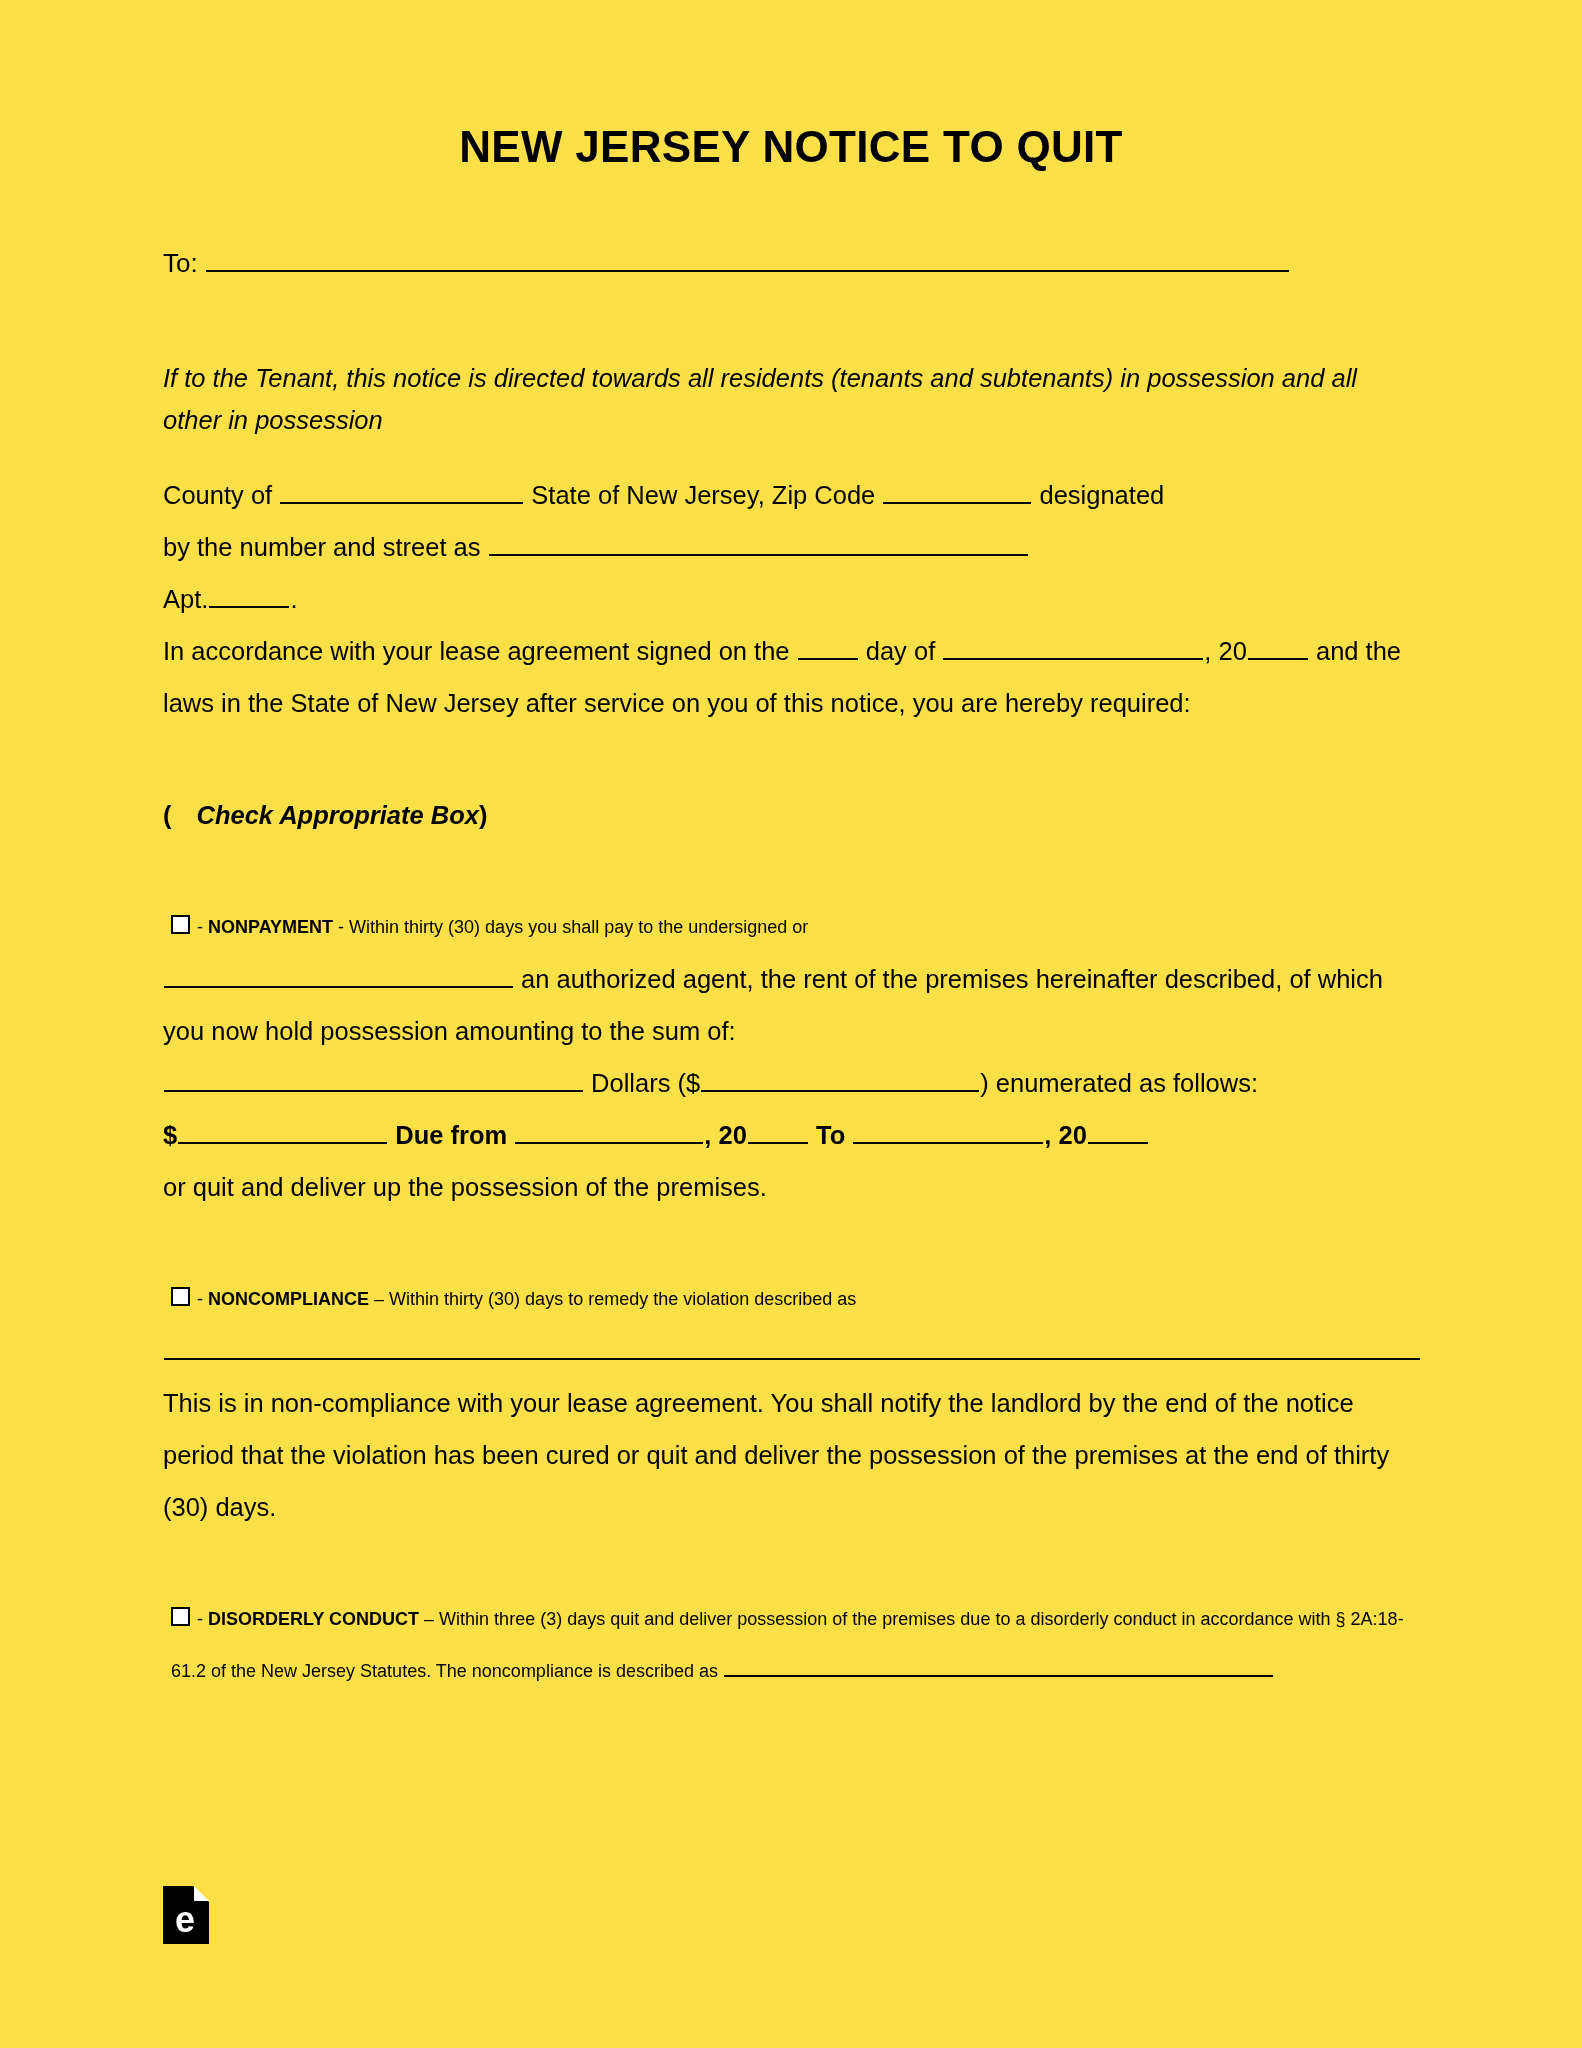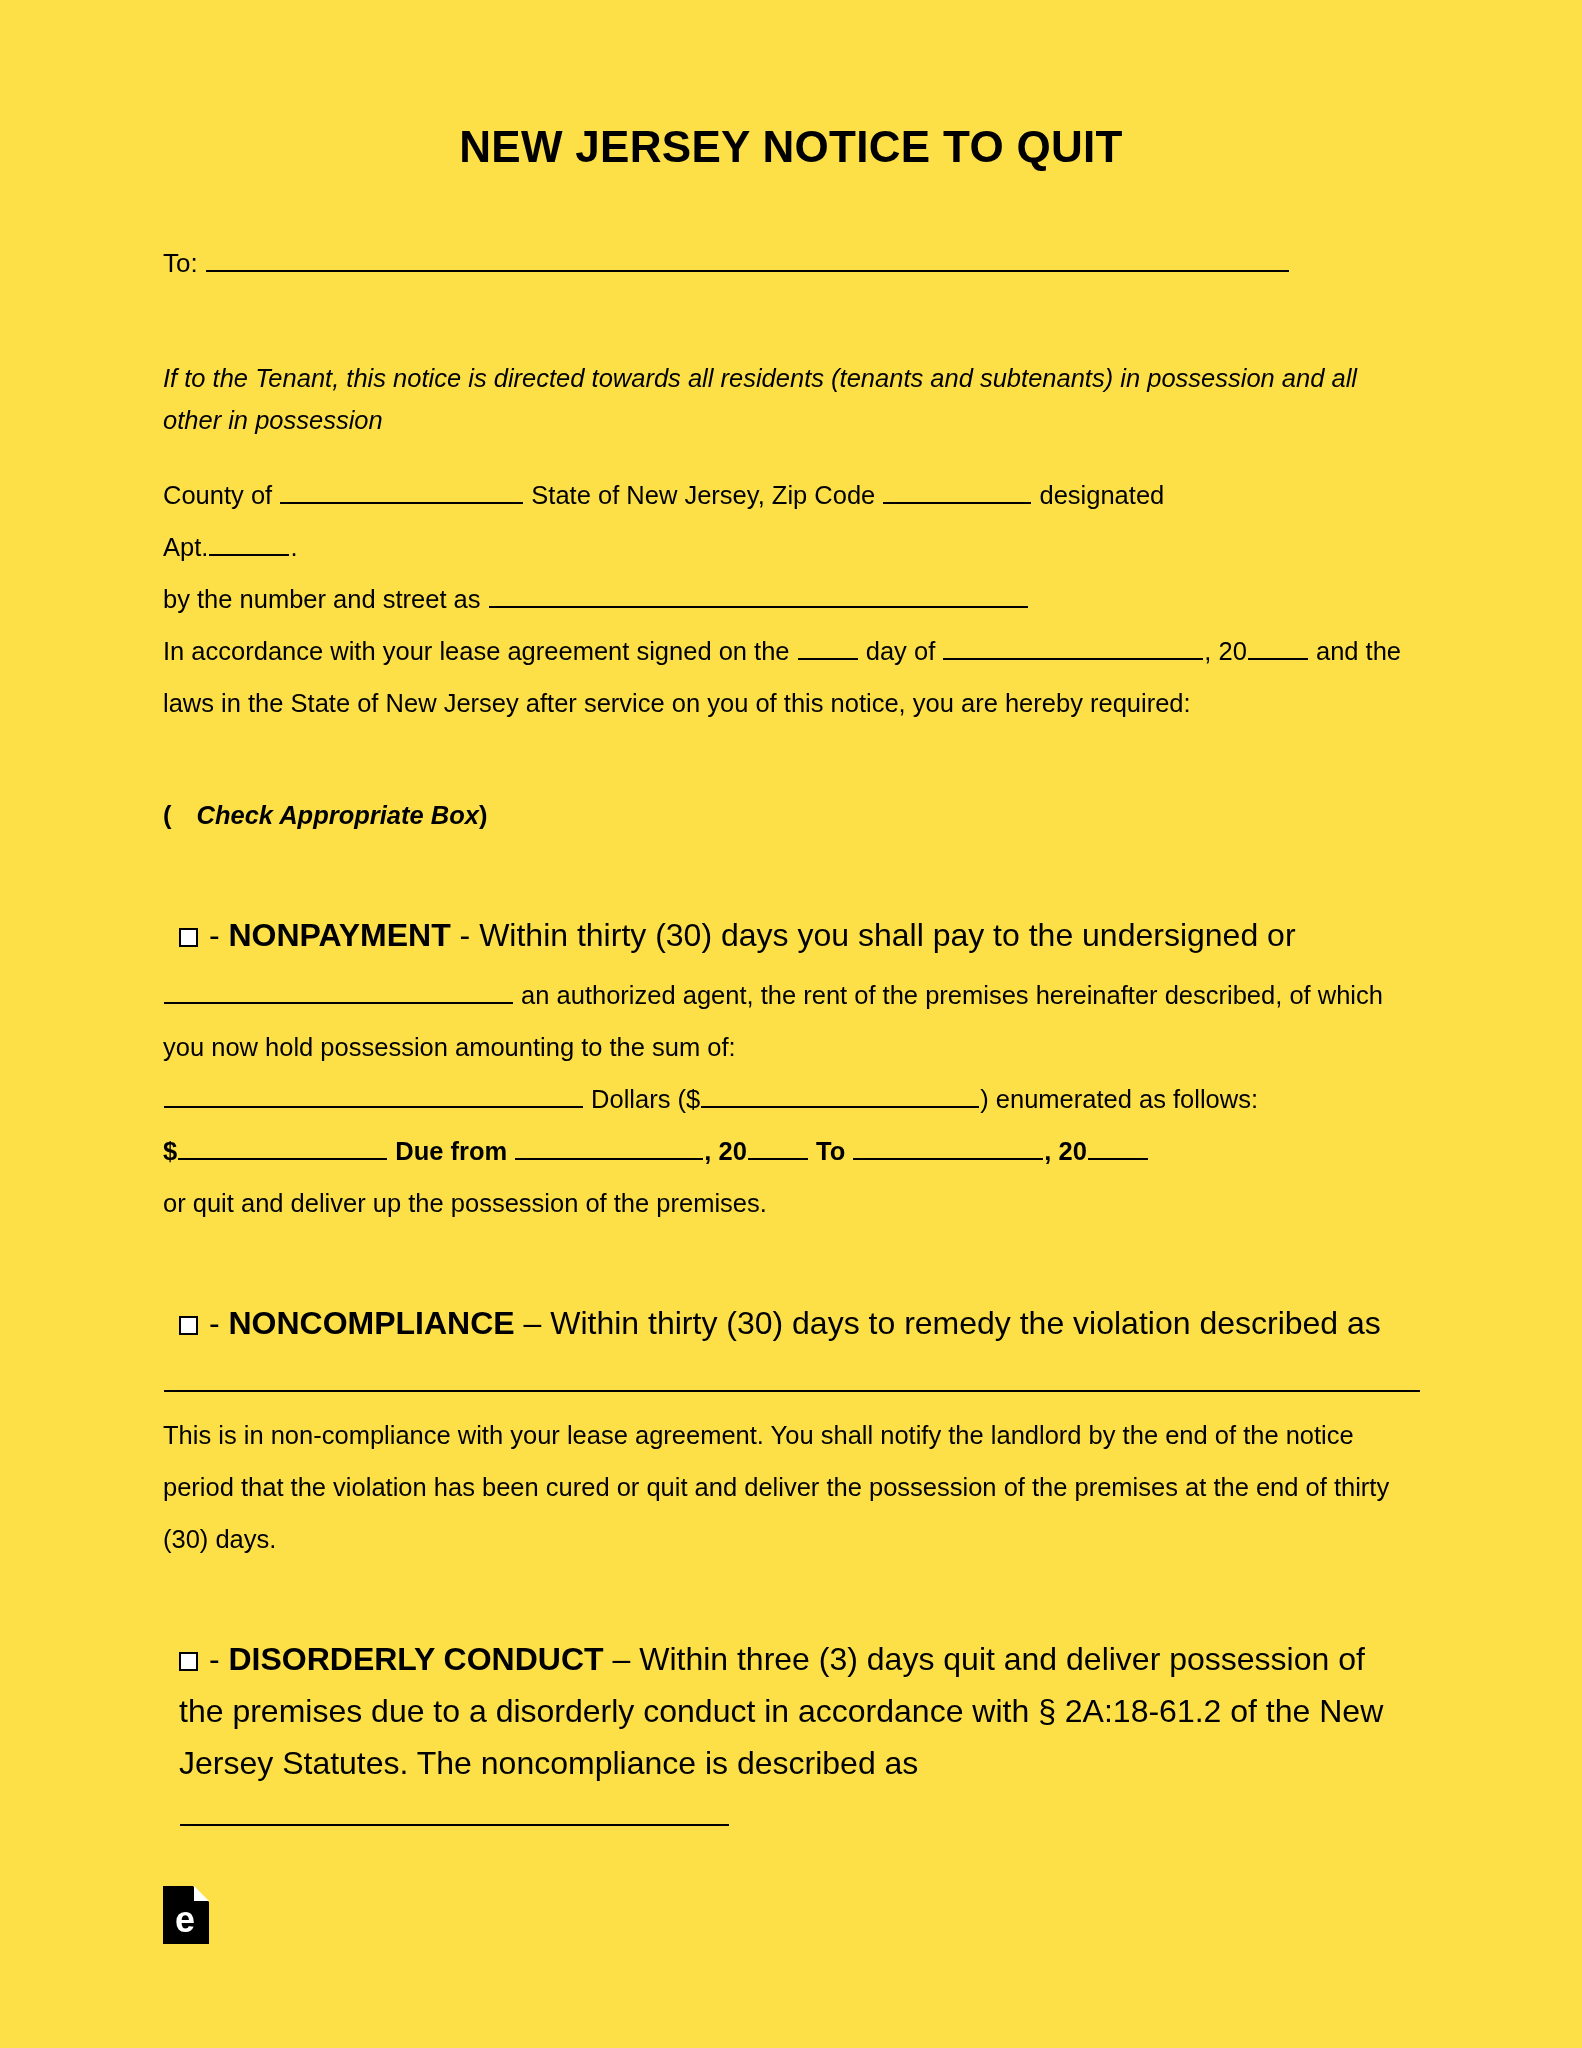--- a/index.html
+++ b/index.html
@@ -90,23 +90,23 @@
     font-size: 26px;
     line-height: 40px;
     white-space: nowrap;
   }
 
   .gap-sm { height: 28px; }
   .gap-md { height: 42px; }
   .gap-lg { height: 60px; }
 
   .checkrow {
-    font-size: 32px;
+    font-size: 18px;
     line-height: 52px;
-    margin: 8px;
+    margin: 0;
     padding-left: 8px;
   }
   .cbox {
     display: inline-block;
     width: 19px;
     height: 19px;
     border: 2px solid #000;
     vertical-align: -1px;
     margin-right: 2px;
     background: #fff;
@@ -145,26 +145,26 @@
 
     <p class="p">
       <span>County of</span>
       <span class="blank w-county"></span>
       <span>State of New Jersey, Zip Code</span>
       <span class="blank w-zip"></span>
       <span>designated</span>
     </p>
 
     <p class="p">
-      <span>Apt.</span><span class="blank w-apt"></span><span>.</span>
-    </p>
-
-    <p class="p">
       <span>by the number and street as</span>
       <span class="blank w-street"></span>
+    </p>
+
+    <p class="p">
+      <span>Apt.</span><span class="blank w-apt"></span><span>.</span>
     </p>
 
     <p class="p">
       <span>In accordance with your lease agreement signed on the</span>
       <span class="blank w-day"></span>
       <span>day of</span>
       <span class="blank w-month"></span><span>, 20</span><span class="blank w-yr"></span>
       <span>and the laws in the State of New Jersey after service on you of this notice, you are hereby required:</span>
     </p>
 

